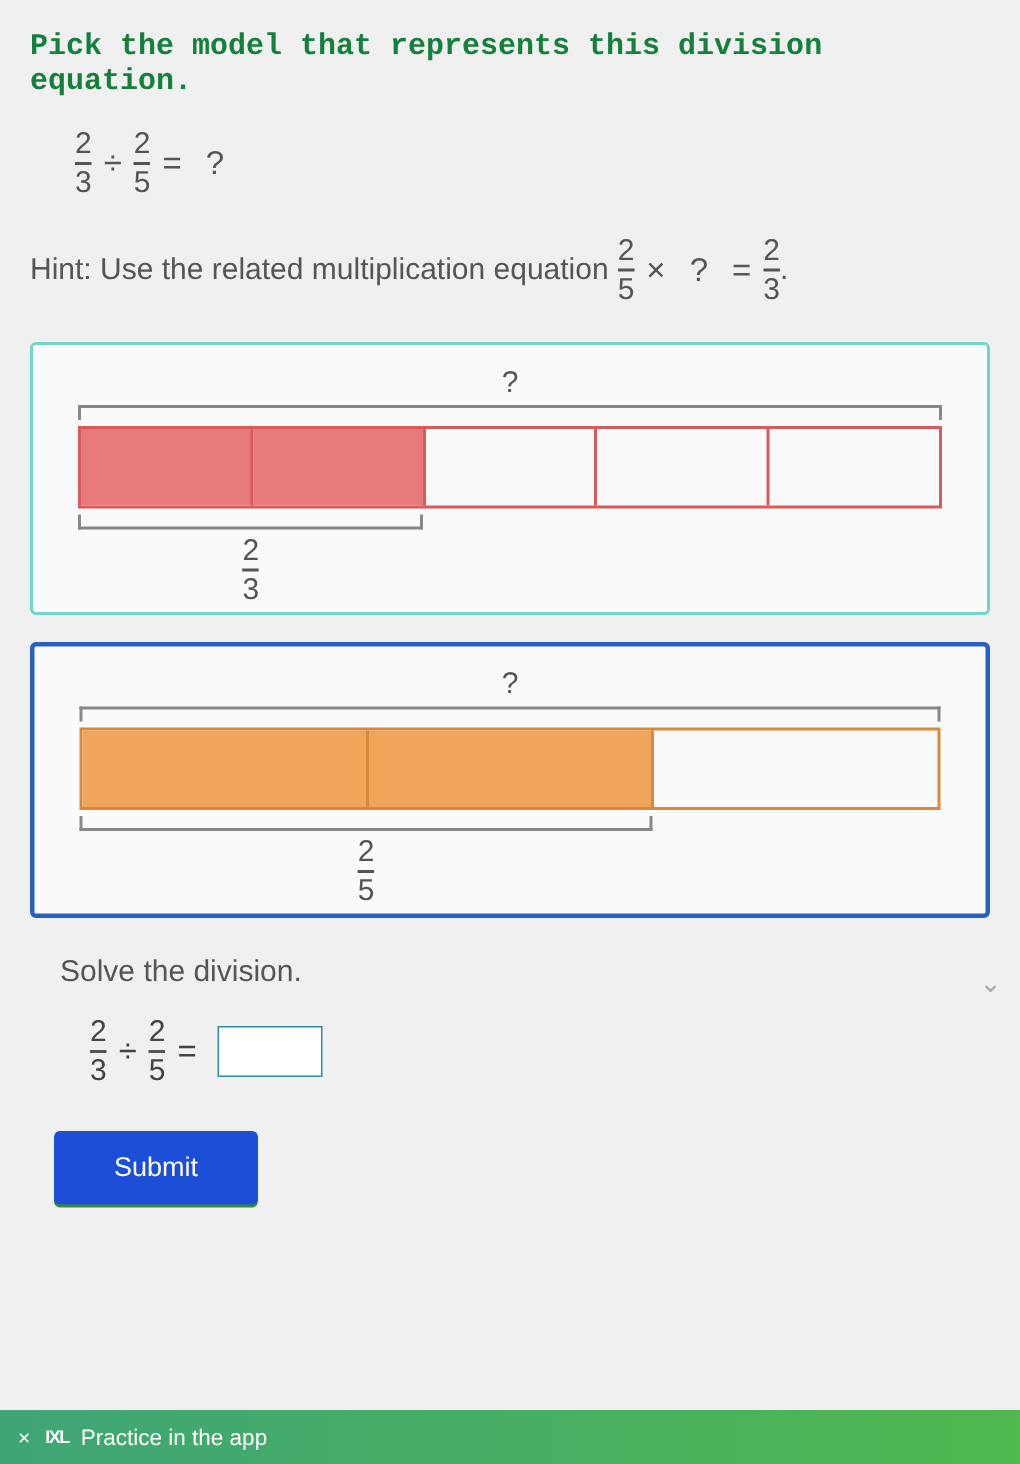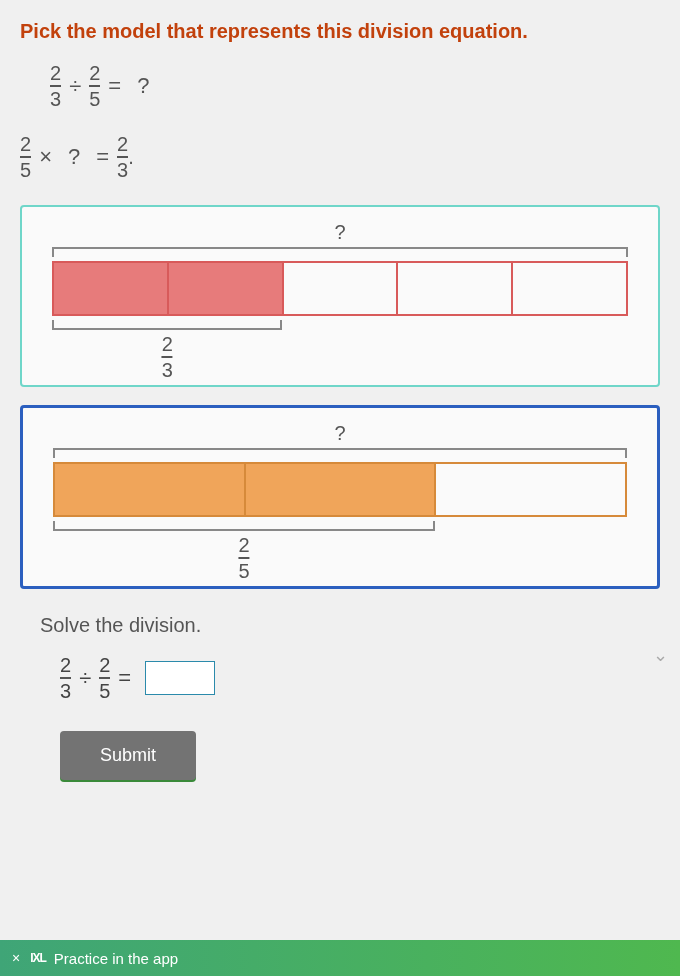--- a/index.html
+++ b/index.html
@@ -9,22 +9,23 @@
       background: #f0f0f0;
       font-family: Arial, sans-serif;
       color: #444;
       padding: 20px 20px 0 20px;
       position: relative;
       overflow: hidden;
     }
     .question-text {
       font-size: 20px;
       font-weight: bold;
-      color: #c2410c;
+      color: #15803d;
       margin-bottom: 20px;
+      font-family: Liberation Mono, monospace;
     }
     .equation-block {
       font-size: 22px;
       color: #555;
       display: flex;
       align-items: center;
       margin-left: 30px;
       margin-bottom: 25px;
     }
     .fraction {
@@ -127,27 +128,27 @@
       margin-bottom: 30px;
     }
     .answer-box {
       width: 70px;
       height: 34px;
       border: 1px solid #2b8aab;
       background: #fff;
       margin-left: 6px;
     }
     .submit-btn {
-      background: #737373;
+      background: #1d4ed8;
       color: #fff;
       border: none;
       padding: 14px 40px;
       font-size: 18px;
       border-radius: 4px;
-      margin-left: 40px;
+      margin-left: 16px;
       cursor: pointer;
       box-shadow: 0 2px 0 #3a8a3a;
     }
     .bottom-bar {
       position: absolute;
       bottom: 0;
       left: 0;
       right: 0;
       height: 36px;
       background: linear-gradient(to right, #3fa577, #4fb84f);
@@ -192,20 +193,21 @@
   <span class="op">÷</span>
   <span class="fraction">
     <span class="num">2</span>
     <span class="den">5</span>
   </span>
   <span class="op">=</span>
   <span class="op">?</span>
 </div>
 
 <div class="hint-line">
+  <span class="hint-prefix">Hint: Use the related multiplication equation</span>
   <span class="fraction">
     <span class="num">2</span>
     <span class="den">5</span>
   </span>
   <span class="op">×</span>
   <span class="op">?</span>
   <span class="op">=</span>
   <span class="fraction">
     <span class="num">2</span>
     <span class="den">3</span>

